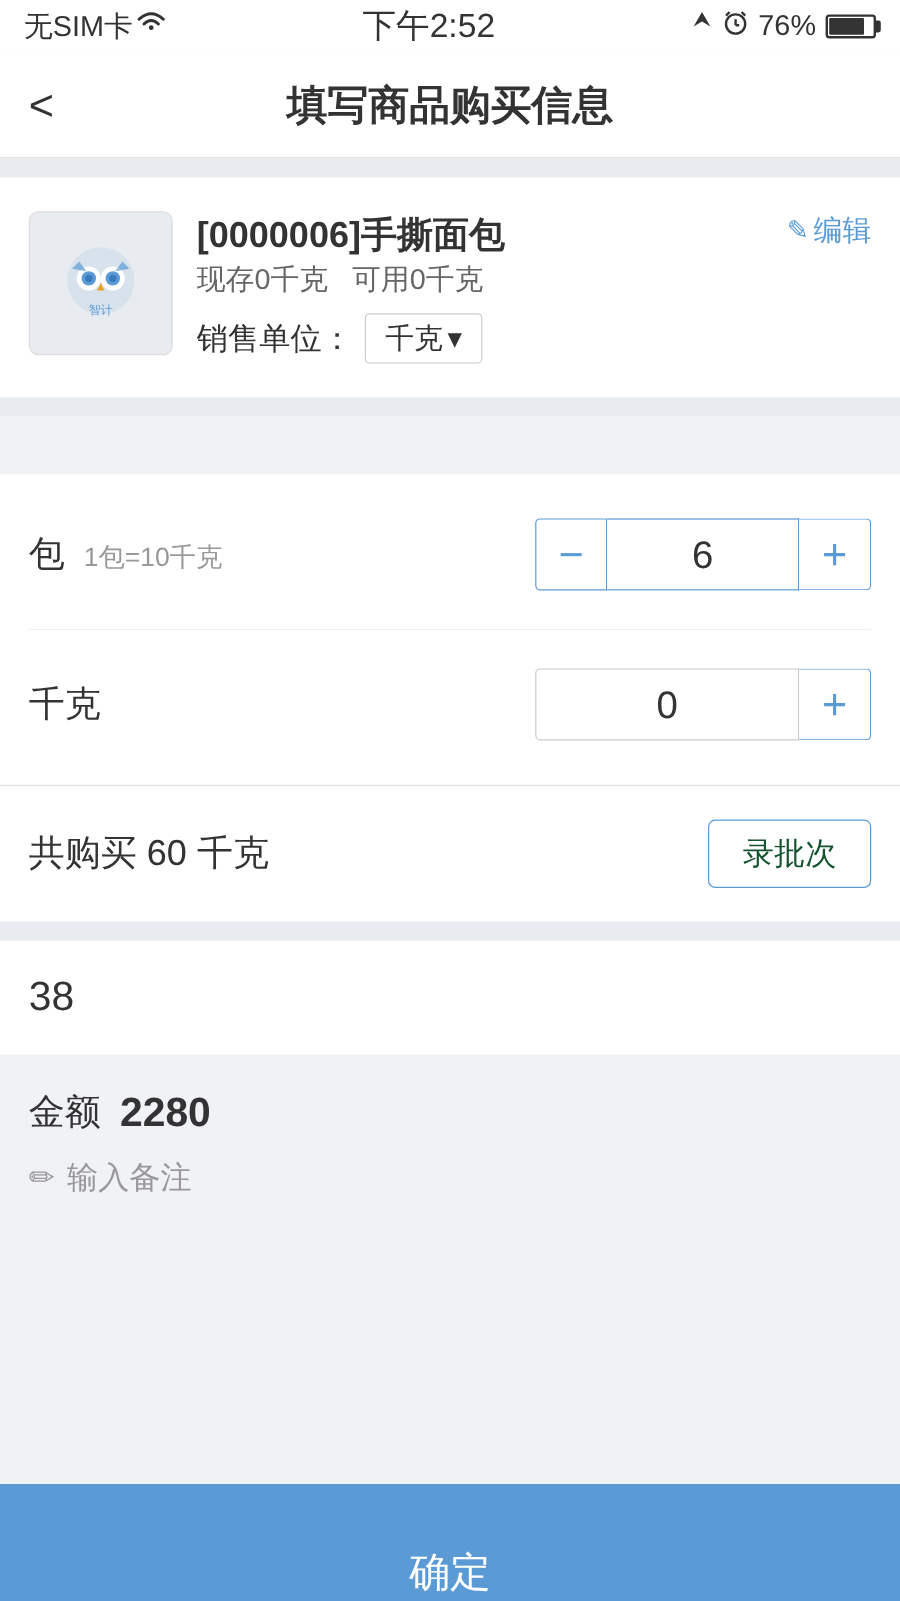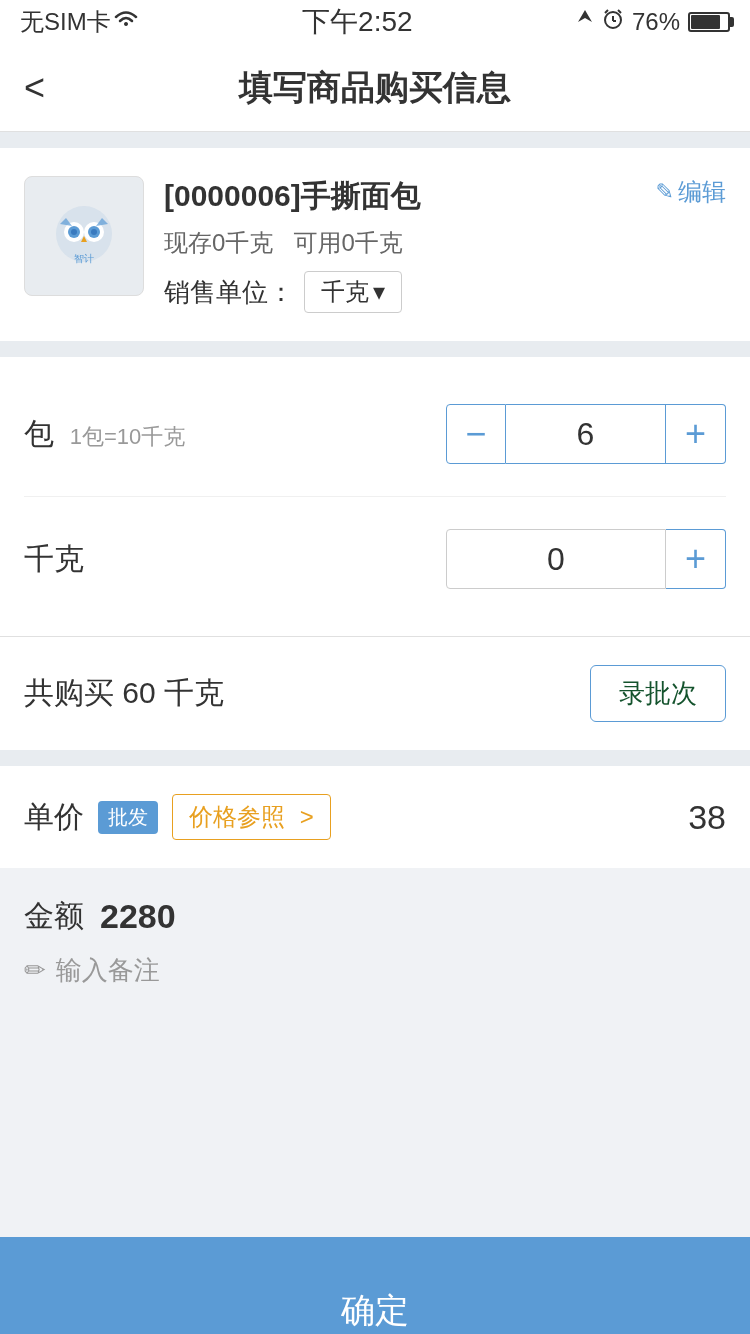--- a/index.html
+++ b/index.html
@@ -130,21 +130,20 @@
       align-items: center;
       justify-content: center;
     }
     .product-info {
       flex: 1;
     }
     .product-name {
       font-size: 30px;
       font-weight: 600;
       color: #333;
-      margin-bottom: 10px;
     }
     .product-stock {
       font-size: 24px;
       color: #666;
       margin-bottom: 12px;
     }
     .product-unit-row {
       display: flex;
       align-items: center;
       gap: 10px;
@@ -172,21 +171,22 @@
       align-items: center;
       gap: 4px;
     }
     .edit-icon {
       font-size: 22px;
     }
 
     
     .input-section {
       background: #fff;
-      padding: 15px 24px;
+      padding: 5px 24px;
+      margin-top: 48px;
     }
     .input-row {
       display: flex;
       align-items: center;
       justify-content: space-between;
       padding: 32px 0;
       border-bottom: 1px solid #f0f0f0;
     }
     .input-row:last-child {
       border-bottom: none;
@@ -513,27 +513,20 @@
   <div class="total-section">
     <div class="total-label">
       <span>共购买</span>&nbsp;<span>60</span>&nbsp;<span>千克</span>
     </div>
     <button class="batch-btn">录批次</button>
   </div>
 
   <div class="separator"></div>
 
   <div class="price-section">
-    <div class="price-left">
-      <span class="price-label">单价</span>
-      <span class="price-tag">批发</span>
-      <div class="price-ref-btn">
-        <span>价格参照</span>&nbsp;<span>&gt;</span>
-      </div>
-    </div>
     <div class="price-value">38</div>
   </div>
 
   <div class="amount-section">
     <div class="amount-row">
       <span class="amount-label">金额</span>
       <span class="amount-value">2280</span>
     </div>
     <div class="note-row">
       <span class="note-icon">✏</span>

